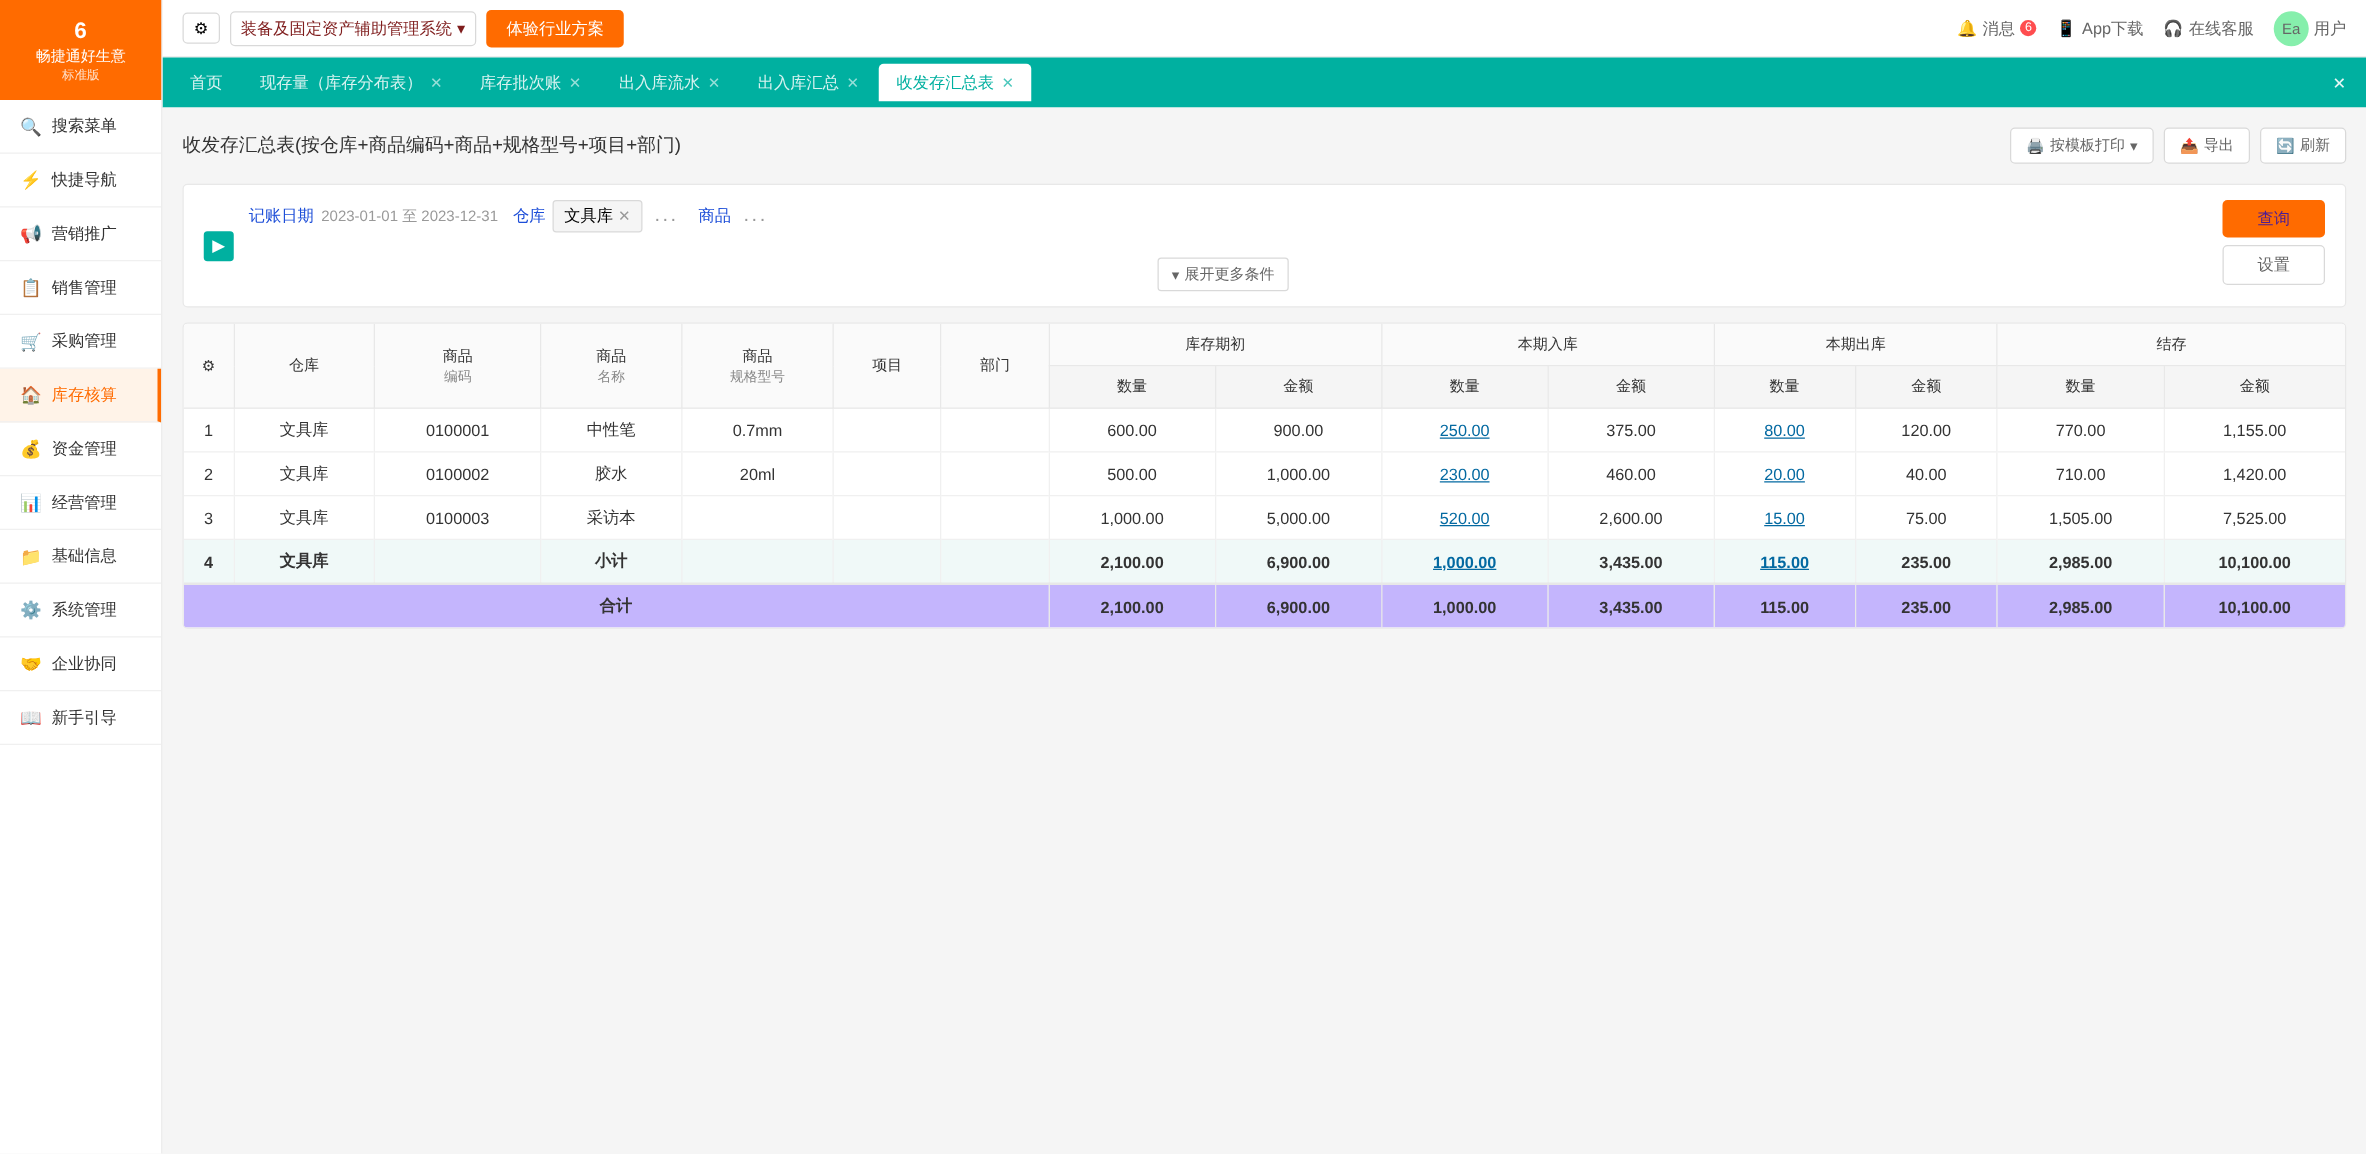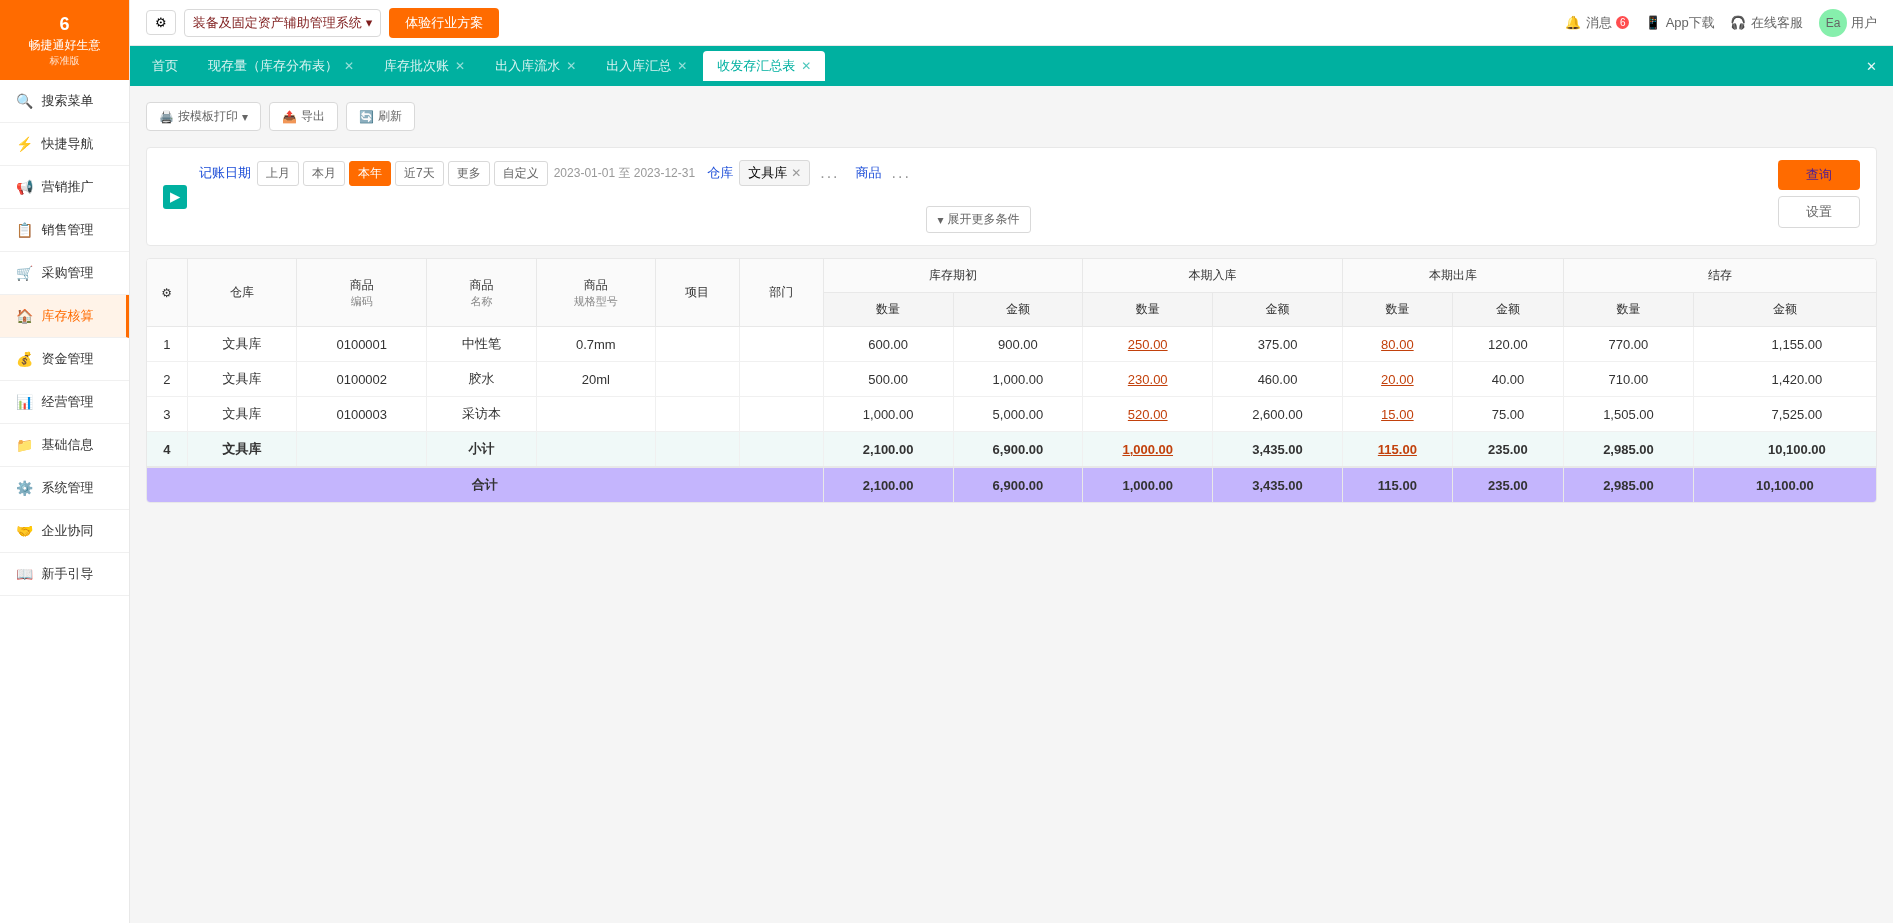--- a/index.html
+++ b/index.html
@@ -61,22 +61,22 @@
     
     .data-table-wrap { background: #fff; border: 1px solid #e8e8e8; border-radius: 4px; overflow: hidden; }
     table { width: 100%; border-collapse: collapse; font-size: 13px; }
     thead tr { background: #f5f5f5; }
     thead th { padding: 8px 12px; text-align: center; font-weight: 500; color: #333; border-bottom: 1px solid #e8e8e8; border-right: 1px solid #e8e8e8; white-space: nowrap; font-size: 12px; }
     thead th:last-child { border-right: none; }
     .th-group { background: #fafafa; }
     tbody tr { border-bottom: 1px solid #f0f0f0; }
     tbody tr.subtotal { background: #f0f9f8; font-weight: bold; }
     tbody td { padding: 8px 12px; text-align: center; color: #333; border-right: 1px solid #f0f0f0; white-space: nowrap; }
-    tbody td:last-child { border-right: none; padding-left: 36px; }
-    td.link { color: #c2410c; text-decoration: underline; cursor: pointer; }
+    tbody td:last-child { border-right: none; }
+    td.link { color: #0369a1; text-decoration: underline; cursor: pointer; }
     tfoot tr { background: #c4b5fd; font-weight: bold; border-top: 2px solid #e8e8e8; margin-top: 34px; }
     tfoot td { padding: 8px 12px; text-align: center; color: #333; border-right: 1px solid #e8e8e8; white-space: nowrap; }
     tfoot td:last-child { border-right: none; }
     .col-setting { width: 40px; }
 
     
     .filter-section { display: flex; align-items: flex-start; gap: 12px; }
     .filter-section-inner { flex: 1; display: flex; flex-direction: column; gap: 8px; }
     .arrow-btn { background: #00b0a0; color: #fff; border: none; border-radius: 3px; width: 24px; height: 24px; cursor: pointer; display: flex; align-items: center; justify-content: center; align-self: center; }
 
@@ -201,20 +201,21 @@
       <div class="tab-item active">
         <span>收发存汇总表</span>
         <span class="tab-close">✕</span>
       </div>
       <div class="tab-main-close">✕</div>
   </div>
 
   <div class="content-area">
 
     <div class="page-title">
+      <span>收发存汇总表(按仓库+商品编码+商品+规格型号+项目+部门)</span>
       <div class="page-title-actions">
         <button class="title-btn">
           <span>🖨️</span>
           <span>按模板打印</span>
           <span>▾</span>
         </button>
         <button class="title-btn">
           <span>📤</span>
           <span>导出</span>
         </button>
@@ -226,28 +227,20 @@
     </div>
 
     <div class="filter-bar">
       <div class="filter-section">
         <button class="arrow-btn">▶</button>
         <div class="filter-section-inner">
           <div class="filter-conditions">
 
             <div class="cond-group">
               <span class="filter-label">记账日期</span>
-              <div class="filter-date-btns">
-                <button class="date-btn">上月</button>
-                <button class="date-btn">本月</button>
-                <button class="date-btn active">本年</button>
-                <button class="date-btn">近7天</button>
-                <button class="date-btn">更多</button>
-                <button class="date-btn">自定义</button>
-              </div>
               <span class="date-range">2023-01-01 至 2023-12-31</span>
             </div>
 
             <div class="cond-group">
               <span class="filter-label">仓库</span>
               <div class="filter-tag">
                 <span>文具库</span>
                 <span class="tag-close">✕</span>
               </div>
               <span class="filter-dots">...</span>

